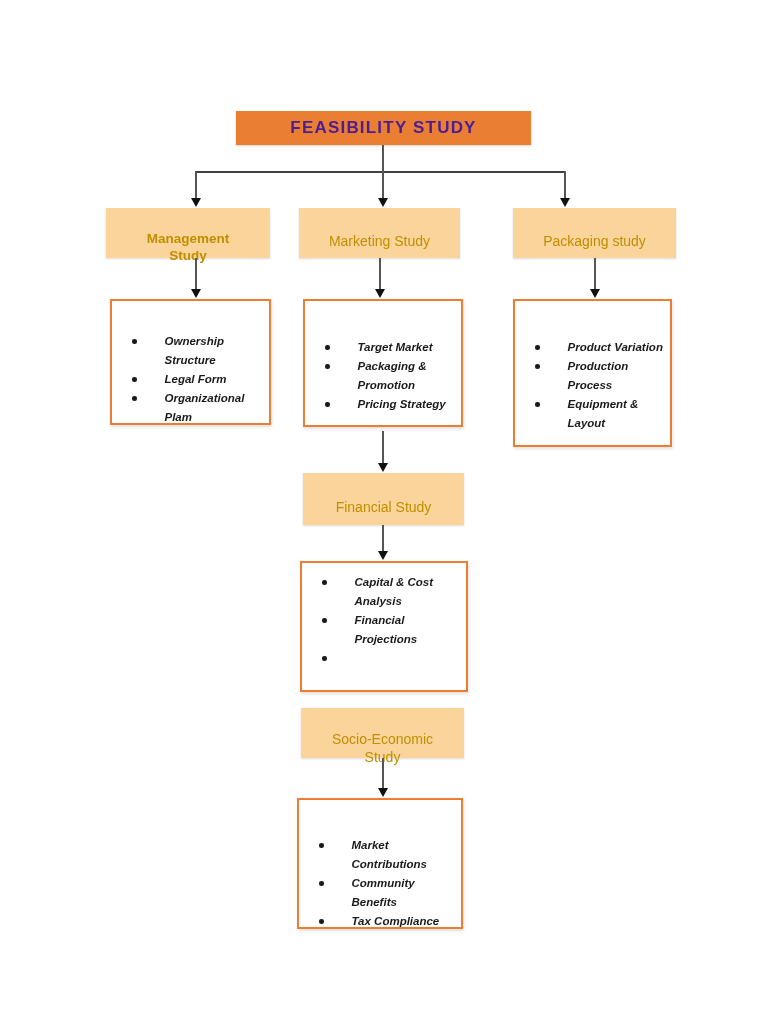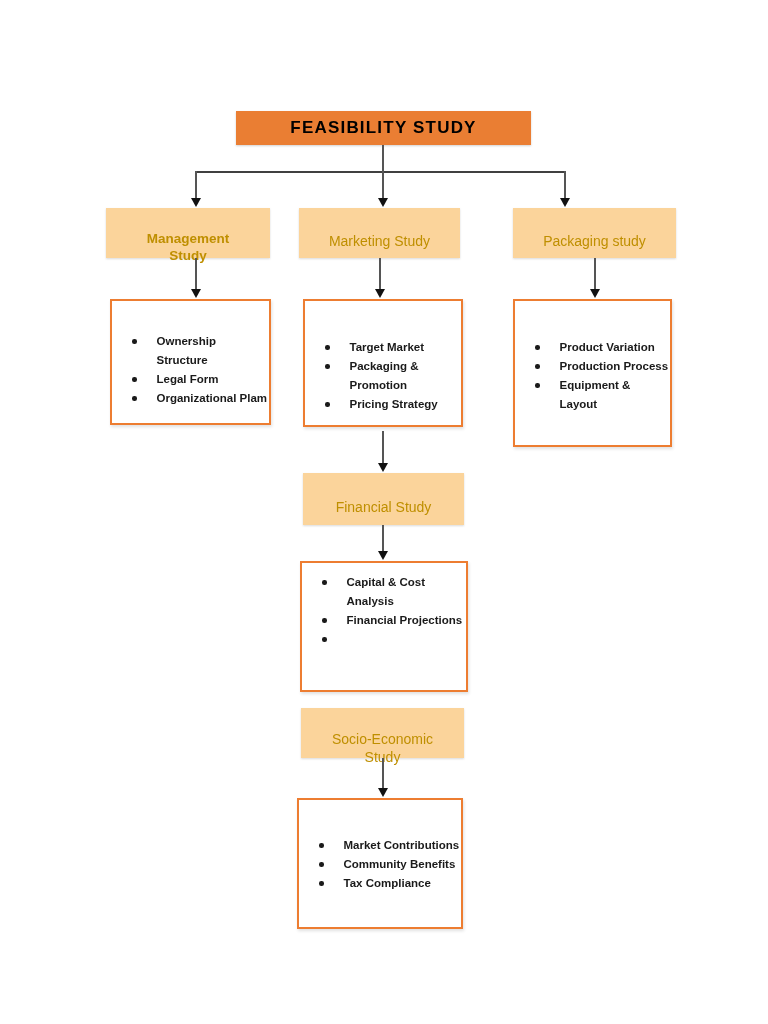--- a/index.html
+++ b/index.html
@@ -7,21 +7,21 @@
     position:relative;width:768px;height:1024px;background:#ffffff;
     font-family:"Liberation Sans", sans-serif;overflow:hidden;
   }
   
   .banner{
     position:absolute;left:236px;top:111px;width:295px;height:34px;
     background:#EA7E33;display:flex;align-items:center;justify-content:center;
     box-shadow:0 1px 2px rgba(0,0,0,0.18);
   }
   .banner span{
-    color:#000000;font-weight:700;font-size:17px;letter-spacing:1.2px;text-align:right;
+    color:#4c1d95;font-weight:700;font-size:17px;letter-spacing:1.2px;text-align:right;
   }
   
   .hdr{
     position:absolute;background:#FBD49B;color:#BF8F00;text-align:center;
     box-shadow:0 1px 2px rgba(0,0,0,0.15);
   }
   .hdr span{display:inline-block;font-size:14px;line-height:18px;margin-top:16px;}
   .hdr-mgmt{left:106px;top:208px;width:164px;height:50px;padding-top:6px;box-sizing:border-box;}
   .hdr-mgmt span{font-weight:700;font-size:13.5px;line-height:17px;max-width:112px;}
   .hdr-mktg{left:299px;top:208px;width:161px;height:50px;padding-top:8px;box-sizing:border-box;}
@@ -39,21 +39,21 @@
   .panel-tech{left:513px;top:299px;width:159px;height:148px;padding-top:37px;}
   .panel-fin{left:300px;top:561px;width:168px;height:131px;padding-top:10px;}
   .panel-socio{left:297px;top:798px;width:166px;height:131px;padding-top:36px;}
   .panel ul{list-style:none;margin:0;padding:0 0 0 8px;}
   .panel li{display:flex;line-height:19px;}
   .dot{
     flex:0 0 auto;width:4.5px;height:4.5px;border-radius:50%;
     background:#1a1a1a;margin:7px 0 0 12px;
   }
   .txt{
-    margin-left:20px;color:#1a1a1a;font-weight:700;font-size:11.5px;
+    margin-left:28px;color:#1a1a1a;font-weight:700;font-size:11.5px;font-style:italic;
   }
   .panel-mgmt .txt{max-width:125px;}
   .panel-mktg .txt{max-width:106px;}
   .panel-tech .txt{max-width:126px;}
   .panel-fin  .txt{max-width:124px;}
   .panel-socio .txt{max-width:132px;}
   
   .vline{position:absolute;width:1.6px;background:#555555;}
   .hline{position:absolute;height:1.6px;background:#404040;}
   .ah{

